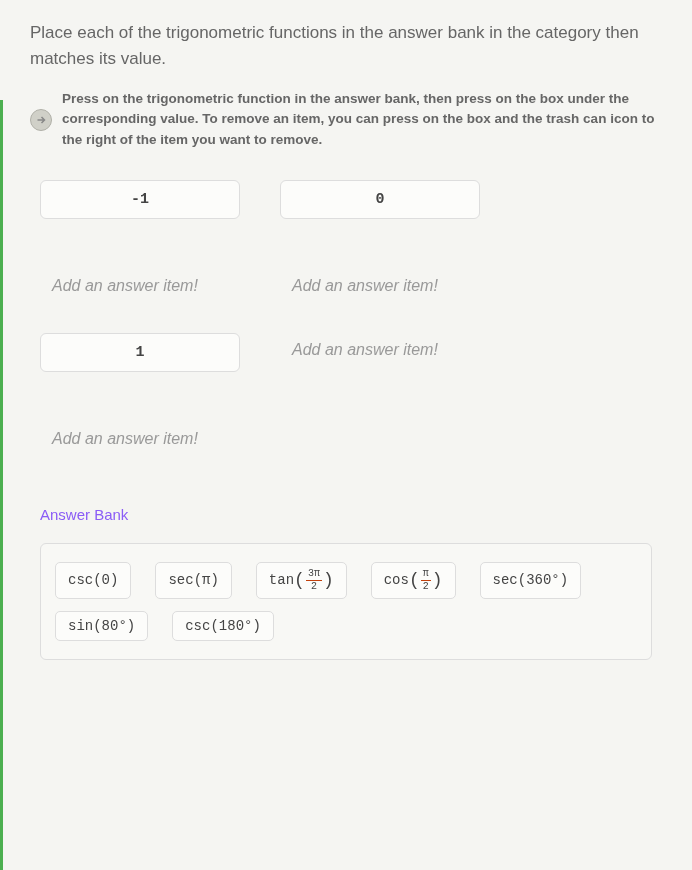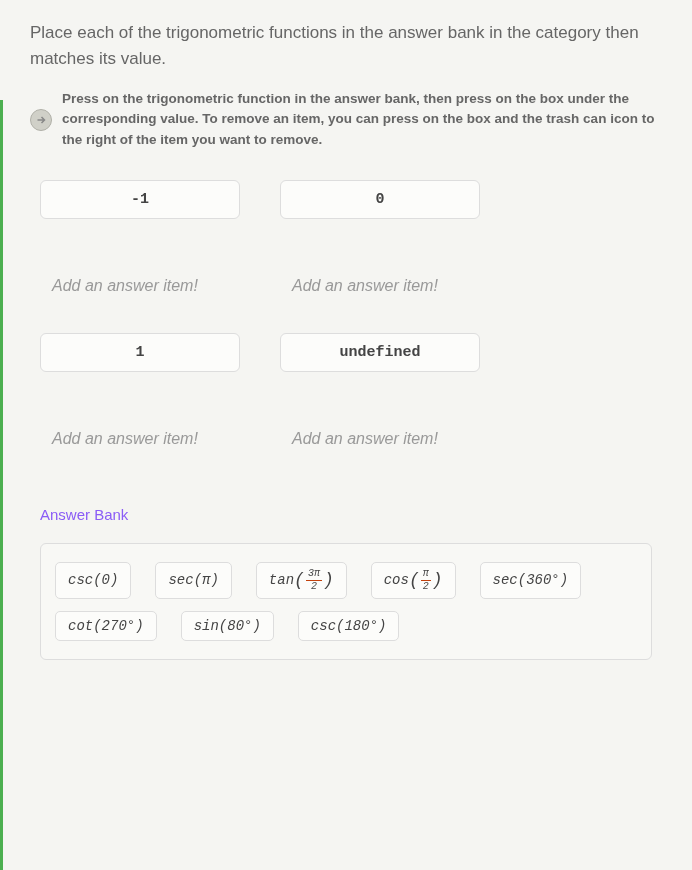--- a/index.html
+++ b/index.html
@@ -109,21 +109,20 @@
       border: 1px solid #ddd;
       border-radius: 5px;
       padding: 6px 12px;
       font-family: 'Courier New', monospace;
       font-size: 14px;
       color: #444;
       cursor: pointer;
       display: inline-flex;
       align-items: center;
       white-space: nowrap;
-      font-style: italic;
     }
     .frac {
       display: inline-flex;
       flex-direction: column;
       align-items: center;
       font-size: 10px;
       line-height: 1;
       vertical-align: middle;
       margin: 0 1px;
     }
@@ -167,21 +166,20 @@
     <div class="category-header">0</div>
     <div class="drop-zone">Add an answer item!</div>
   </div>
 
   <div class="category">
     <div class="category-header">1</div>
     <div class="drop-zone">Add an answer item!</div>
   </div>
 
   <div class="category">
-    <div class="category-header">undefined</div>
     <div class="drop-zone">Add an answer item!</div>
   </div>
 
 </div>
 
 <div class="answer-bank-label">Answer Bank</div>
 
 <div class="answer-bank">
   <div class="answer-item">csc(0)</div>
   <div class="answer-item">sec(π)</div>
@@ -197,16 +195,15 @@
   <div class="answer-item">
     <span>cos</span>
       <span class="paren-lg">(</span>
       <span class="frac">
         <span class="num">π</span>
         <span class="den">2</span>
       </span>
       <span class="paren-lg">)</span>
   </div>
   <div class="answer-item">sec(360°)</div>
-  <div class="answer-item">cot(270°)</div>
   <div class="answer-item">sin(80°)</div>
   <div class="answer-item">csc(180°)</div>
 </div>
 
 </body></html>

